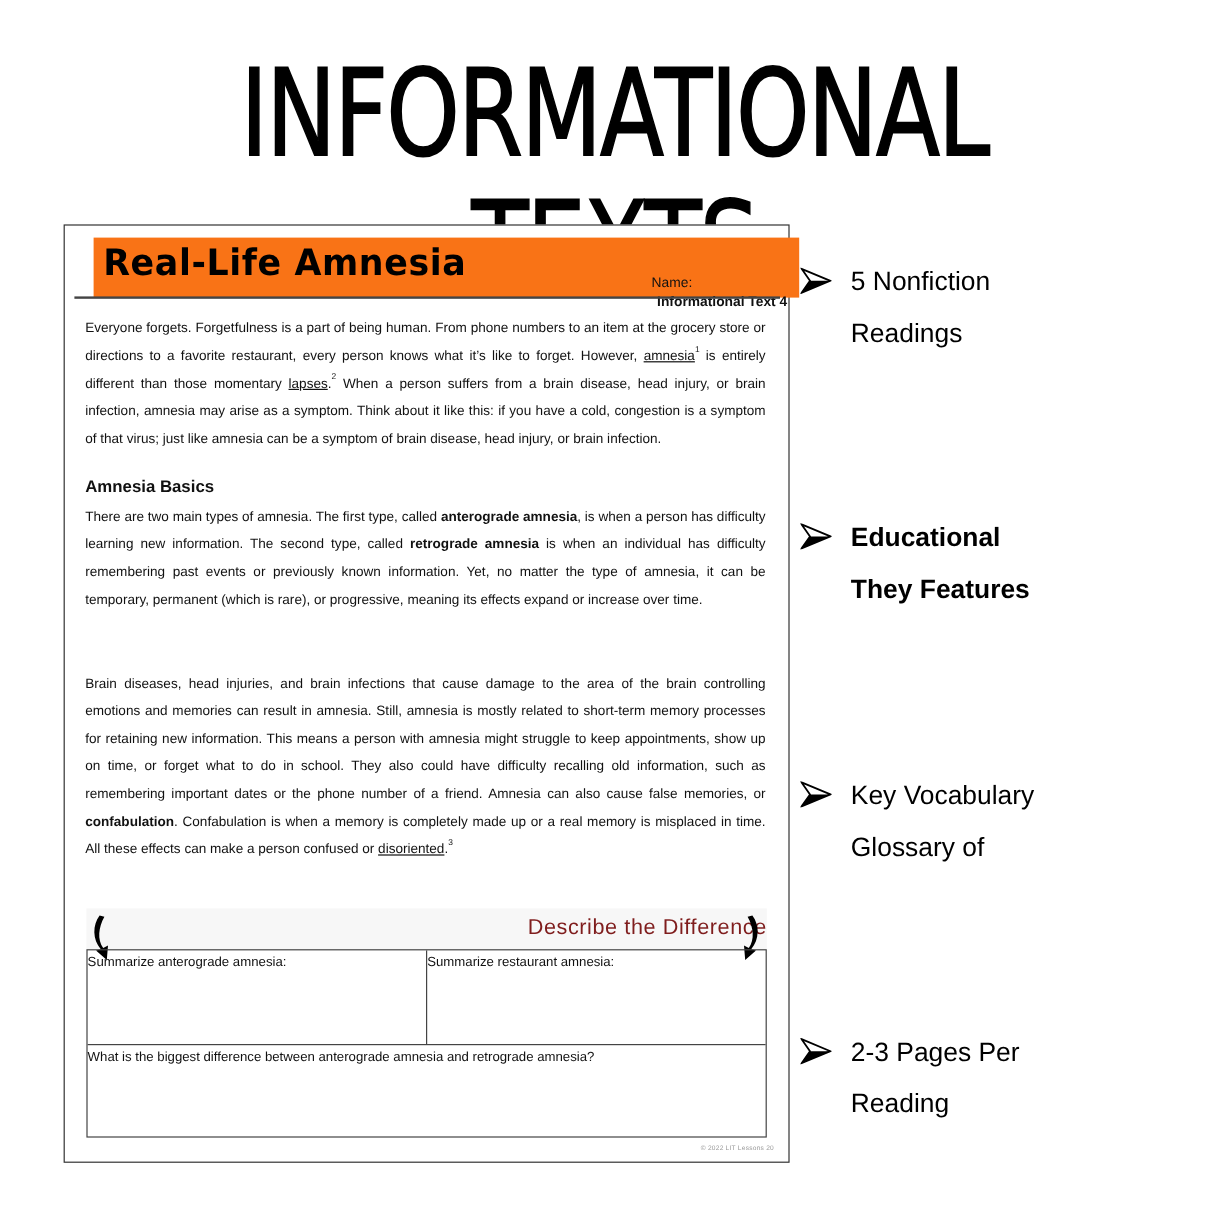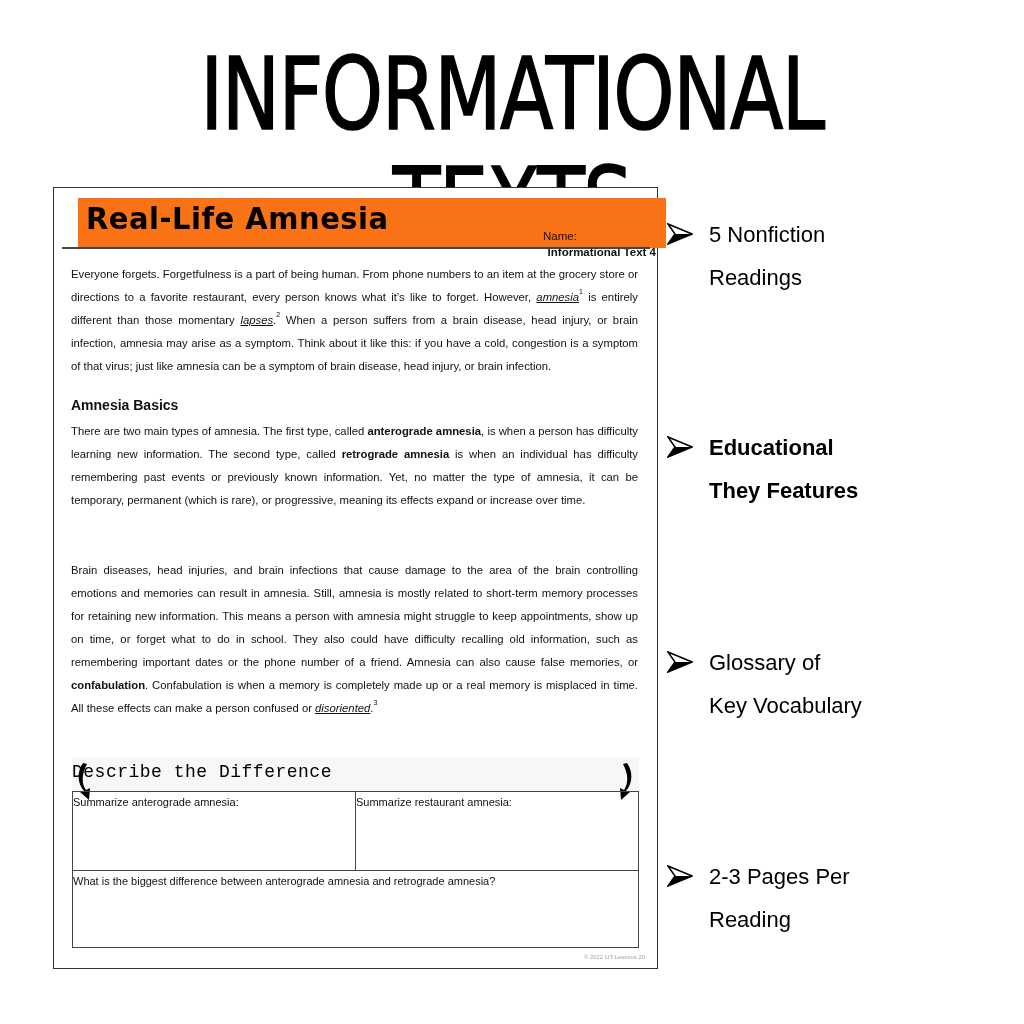--- a/index.html
+++ b/index.html
@@ -40,35 +40,35 @@
       position: absolute; left: 465px; top: 32px; font-size: 11.5px;
     }
     .page-rule {
       position: absolute; left: 8px; top: 59px; width: 588px; height: 2px; background: #444;
     }
 
     .body-text {
       position: absolute; left: 17px; width: 567px;
       font-size: 11.3px; line-height: 23px; text-align: justify; color: #111;
     }
-    .body-text u { text-decoration: underline; font-style: italic; }
+    .body-text u { text-decoration: underline; }
     .body-text sup { font-size: 7px; vertical-align: top; line-height: 1; position: relative; top: 2px; }
     .p1 { top: 75px; }
     .section-heading {
       position: absolute; left: 17px; top: 209px; font-size: 14px; font-weight: bold;
     }
     .p2 { top: 232px; }
     .p3 { top: 371px; }
 
     .diff-banner {
       position: absolute; left: 18px; top: 569px; width: 567px; height: 34px; background: #f7f7f7;
     }
     .diff-title {
-      position: absolute; left: 0; top: 5px; width: 100%; text-align: left;
-      font-family: Liberation Mono, monospace; font-size: 18px; color: #000000; letter-spacing: 0.5px;
+      position: absolute; left: 0; top: 5px; width: 100%; text-align: right;
+      font-family: Liberation Sans, sans-serif; font-size: 18px; color: #7f1d1d; letter-spacing: 0.5px;
     }
     .arrow-left, .arrow-right {
       position: absolute; top: 573px; width: 22px; height: 40px;
     }
     .arrow-left { left: 20px; }
     .arrow-right { left: 560px; }
 
     .diff-box {
       position: absolute; left: 18px; top: 603px; width: 567px; height: 157px;
       border: 1.3px solid #444;
@@ -169,22 +169,22 @@
         <div>Educational</div>
         <div>They Features</div>
       </div>
   </div>
   <div class="feature" style="top:428px;">
     <svg class="feature-arrow" viewBox="0 0 26 22">
       <path d="M1 1 L25 11 L1 21 L8 11 Z" fill="#fff" stroke="#000" stroke-width="1.5" stroke-linejoin="miter"></path>
       <path d="M8 11 L25 11 L1 21 Z" fill="#000"></path>
     </svg>
     <div class="feature-label">
+        <div>Key Vocabulary</div>
         <div>Glossary of</div>
-        <div>Key Vocabulary</div>
       </div>
   </div>
   <div class="feature" style="top:642px;">
     <svg class="feature-arrow" viewBox="0 0 26 22">
       <path d="M1 1 L25 11 L1 21 L8 11 Z" fill="#fff" stroke="#000" stroke-width="1.5" stroke-linejoin="miter"></path>
       <path d="M8 11 L25 11 L1 21 Z" fill="#000"></path>
     </svg>
     <div class="feature-label">
         <div>2-3 Pages Per</div>
         <div>Reading</div>

